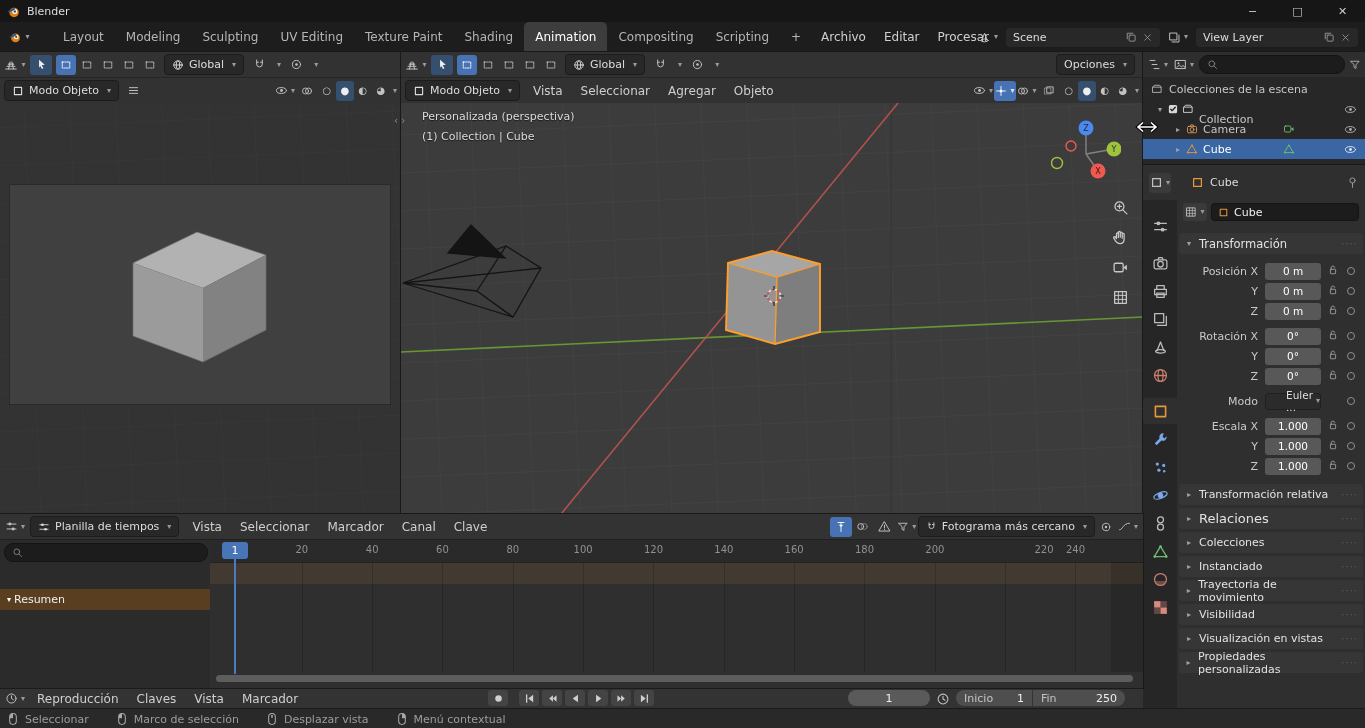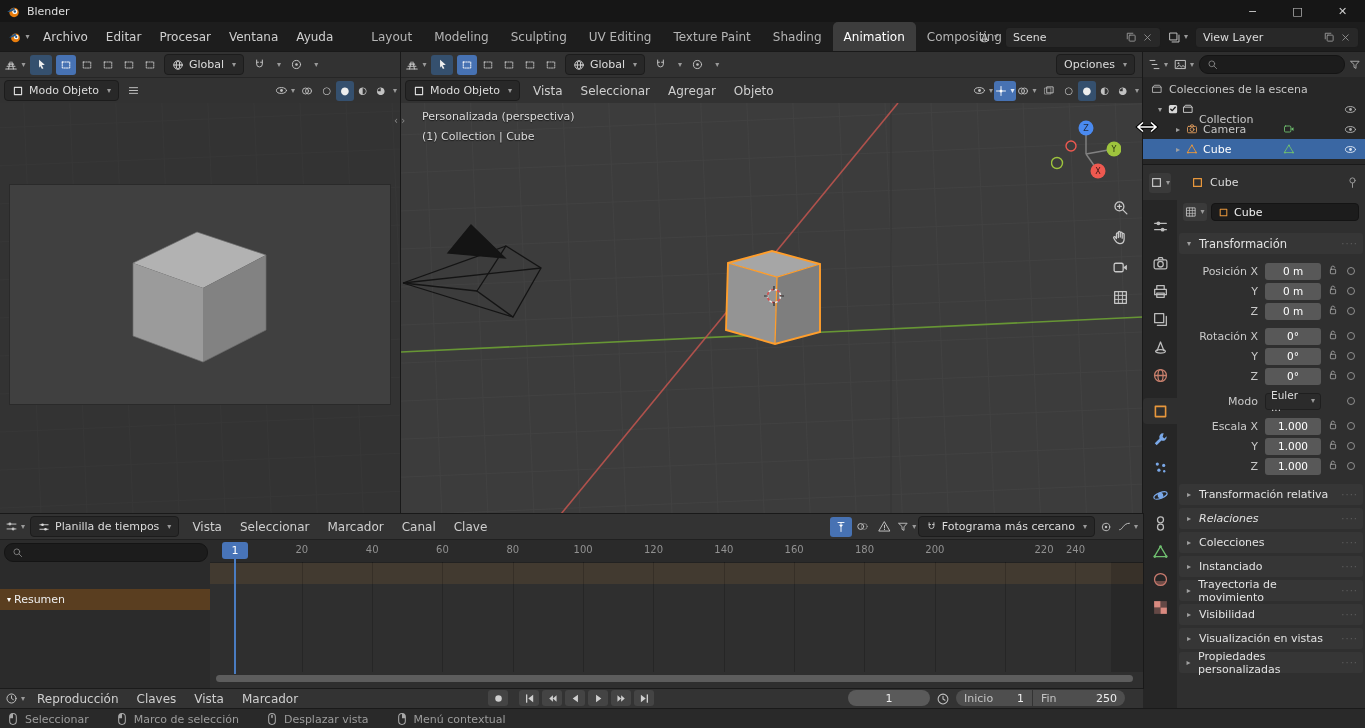--- a/index.html
+++ b/index.html
@@ -58,21 +58,21 @@
   #props-tabs{position:absolute;left:0;top:35px;width:34px;height:508px;background:#262626}
   .ptab{position:absolute;left:0;width:34px;height:26px;display:flex;align-items:center;justify-content:center}
   .ptab.active{background:#2f2f2f;border-radius:4px 0 0 4px}
   #props-bc{position:absolute;left:0;top:0;width:222px;height:35px;display:flex;align-items:center;padding:0 6px;gap:6px;box-sizing:border-box}
   .panel-bar{position:absolute;left:36px;width:184px;height:21px;background:#363636;border-radius:3px;display:flex;align-items:center;padding:0 5px;box-sizing:border-box;font-size:11.5px;color:#e2e2e2;gap:5px}
   .dots{margin-left:auto;color:#5d5d5d;font-size:10px;letter-spacing:1px}
   .tr-row{position:absolute;height:18px;display:flex;align-items:center}
   .tr-label{position:absolute;width:74px;text-align:right;font-size:11px;color:#c9c9c9}
   .tr-field{position:absolute;width:56px;height:17px;background:#585858;border-radius:3px;color:#fff;
             font-size:10.5px;display:flex;align-items:center;justify-content:center}
-  .tr-drop{background:#2b2b2b;border:1px solid #1f1f1f;color:#ddd;justify-content:space-between;padding:0 5px;box-sizing:border-box}
+  .tr-drop{background:#2b2b2b;border:1px solid #1f1f1f;color:#ddd;justify-content:space-between;padding:0 20px;box-sizing:border-box}
   .anim-dot{position:absolute;width:6px;height:6px;border:1px solid #8f8f8f;border-radius:50%}
   
   #dope{left:0;top:514px;width:1143px;height:174px;background:#2f2f2f}
   #dope-hdr{position:absolute;left:0;top:0;width:100%;height:26px;background:#333333;border-bottom:1px solid #202020;display:flex;align-items:center;padding:0 4px;gap:4px;box-sizing:border-box}
   #dope-left{position:absolute;left:0;top:26px;width:210px;height:148px;background:#2b2b2b}
   #dope-main{position:absolute;left:210px;top:26px;width:933px;height:148px;background:#2f2f2f;overflow:hidden}
   #ds-ruler{position:absolute;left:0;top:0;width:933px;height:22px;background:#2a2a2a;border-bottom:1px solid #222}
   .rlabel{position:absolute;top:4px;width:30px;margin-left:-15px;text-align:center;font-size:10px;color:#919191}
   .vline{position:absolute;top:22px;bottom:16px;width:1px;background:rgba(0,0,0,.18)}
   #summary-row-l{position:absolute;left:0;top:49px;width:210px;height:21px;background:#5a3e20;display:flex;align-items:center;color:#eee;font-size:11px}
@@ -119,38 +119,38 @@
       <span class="i" style="width:14px;height:14px">
           <svg viewBox="0 0 16 16">
             <circle cx="8.6" cy="9" r="5" fill="#e87d0d"></circle>
             <circle cx="9.4" cy="8" r="2.7" fill="#fff"></circle>
             <circle cx="9.4" cy="8" r="1.3" fill="#265787"></circle>
             <path d="M1.2 8.6L8.4 3.6l1.2 2.6-5.4 2.4z" fill="#265787"></path>
           </svg>
         </span>
       <span class="cv">▾</span>
     </span>
-    <div id="topbar-menus" class="row" style="height:100%">
-        <span class="menu-item">Archivo</span>
-        <span class="menu-item">Editar</span>
-        <span class="menu-item">Procesar</span>
-        <span class="menu-item">Ventana</span>
-        <span class="menu-item">Ayuda</span>
-      </div>
     <div id="workspace-tabs" class="row" style="height:100%;margin-left:18px">
         <span class="ws-tab">Layout</span>
         <span class="ws-tab">Modeling</span>
         <span class="ws-tab">Sculpting</span>
         <span class="ws-tab">UV Editing</span>
         <span class="ws-tab">Texture Paint</span>
         <span class="ws-tab">Shading</span>
         <span class="ws-tab active">Animation</span>
         <span class="ws-tab">Compositing</span>
         <span class="ws-tab">Scripting</span>
         <span class="ws-tab">+</span>
+      </div>
+    <div id="topbar-menus" class="row" style="height:100%">
+        <span class="menu-item">Archivo</span>
+        <span class="menu-item">Editar</span>
+        <span class="menu-item">Procesar</span>
+        <span class="menu-item">Ventana</span>
+        <span class="menu-item">Ayuda</span>
       </div>
   </div>
   <div id="topbar-right">
     <span class="ibtn">
         <span class="i" style="width:13px;height:13px">
           <svg viewBox="0 0 16 16" fill="none" stroke="currentColor" stroke-width="1.2" stroke-linecap="round" stroke-linejoin="round">
             <path d="M4.8 11L8 2.8 11.2 11"></path>
             <ellipse cx="8" cy="11.6" rx="4.6" ry="1.7"></ellipse>
           </svg>
         </span>
@@ -955,21 +955,21 @@
         </div>
       </div>
     <div id="prop-sections">
         <div class="panel-bar" style="top: 319px;">
           <span class="tri">▸</span>
           <span style="font-size: 11px;">Transformación relativa</span>
           <span class="dots">····</span>
         </div>
         <div class="panel-bar" style="top: 343px;">
           <span class="tri">▸</span>
-          <span style="font-size: 11px; font-style: italic;">Relaciones</span>
+          <span style="font-size: 13px;">Relaciones</span>
           <span class="dots">····</span>
         </div>
         <div class="panel-bar" style="top: 367px;">
           <span class="tri">▸</span>
           <span style="font-size: 11px;">Colecciones</span>
           <span class="dots">····</span>
         </div>
         <div class="panel-bar" style="top: 391px;">
           <span class="tri">▸</span>
           <span style="font-size: 11px;">Instanciado</span>

